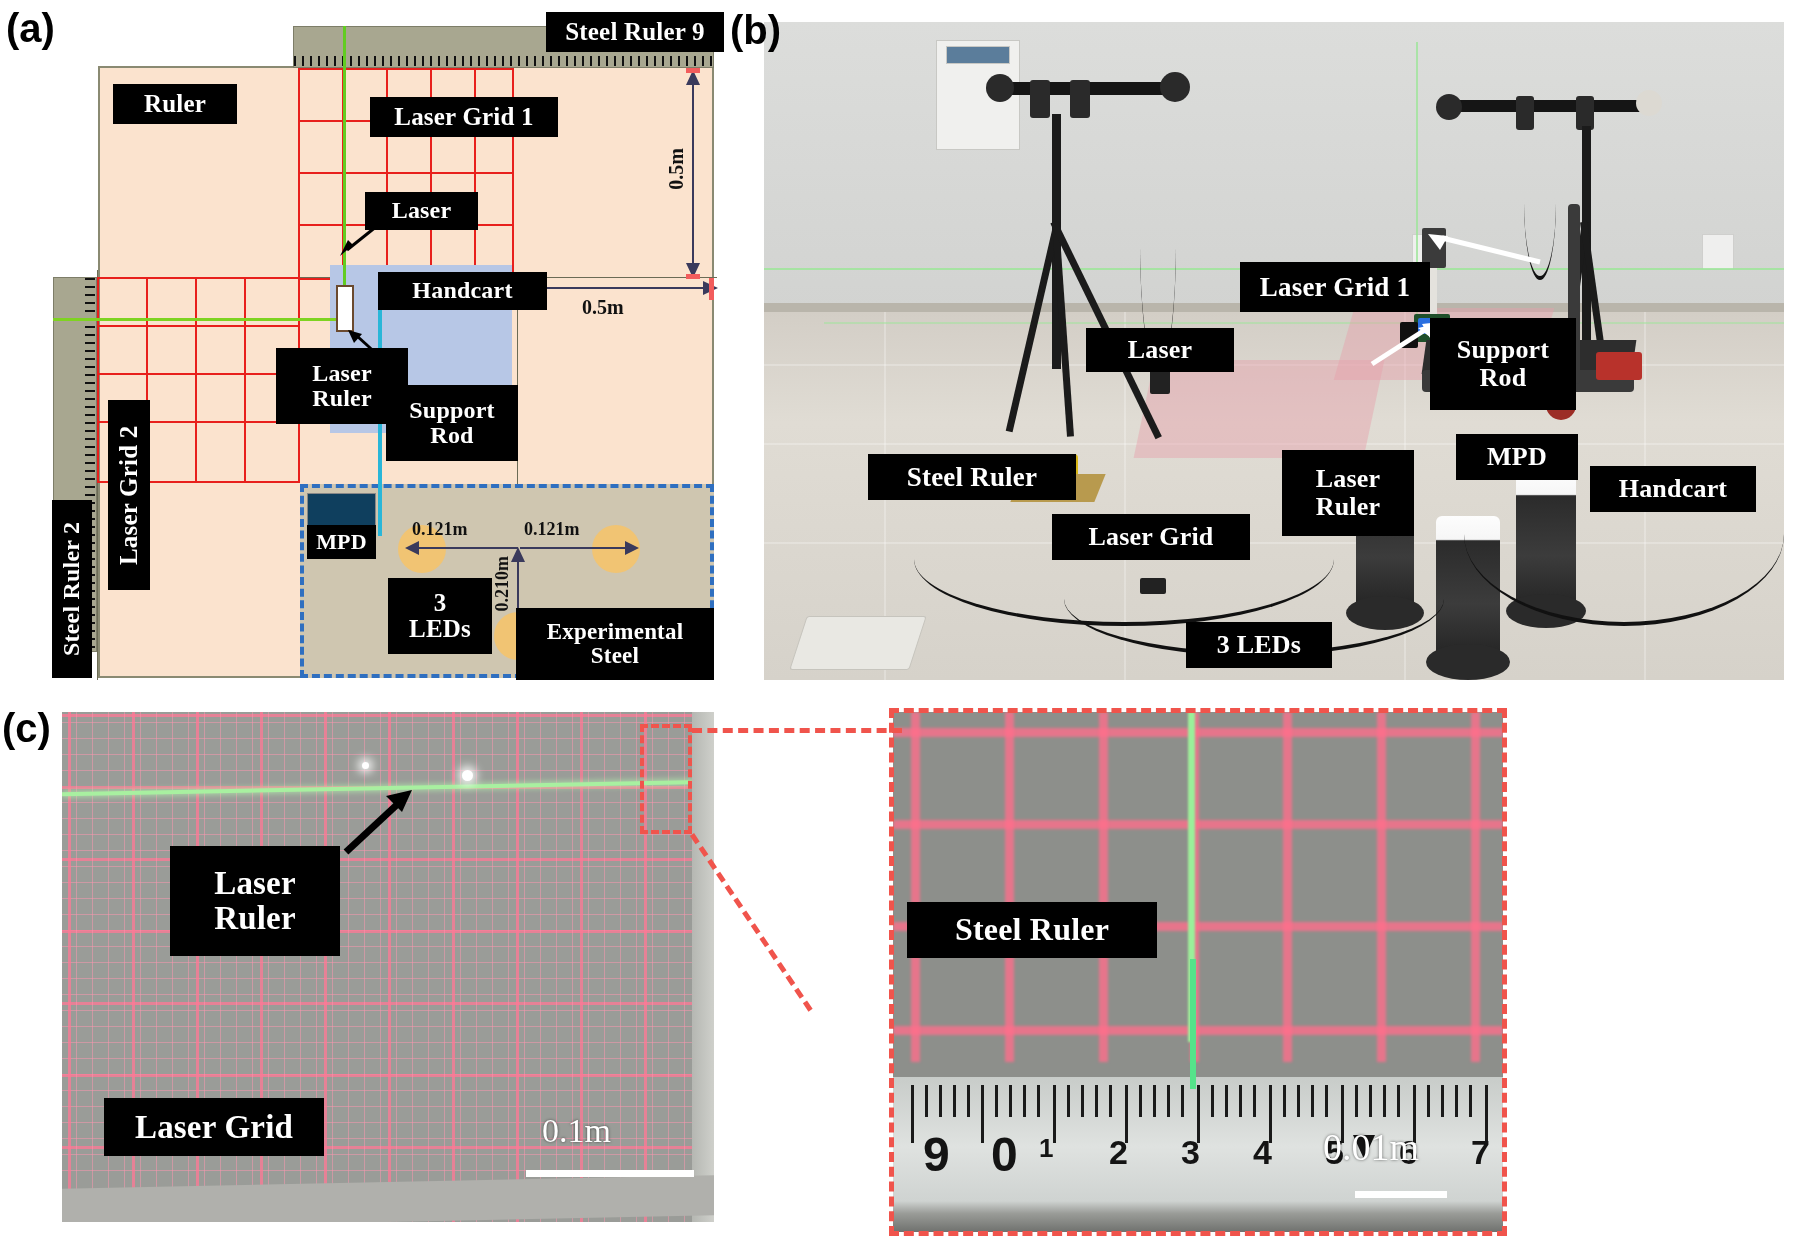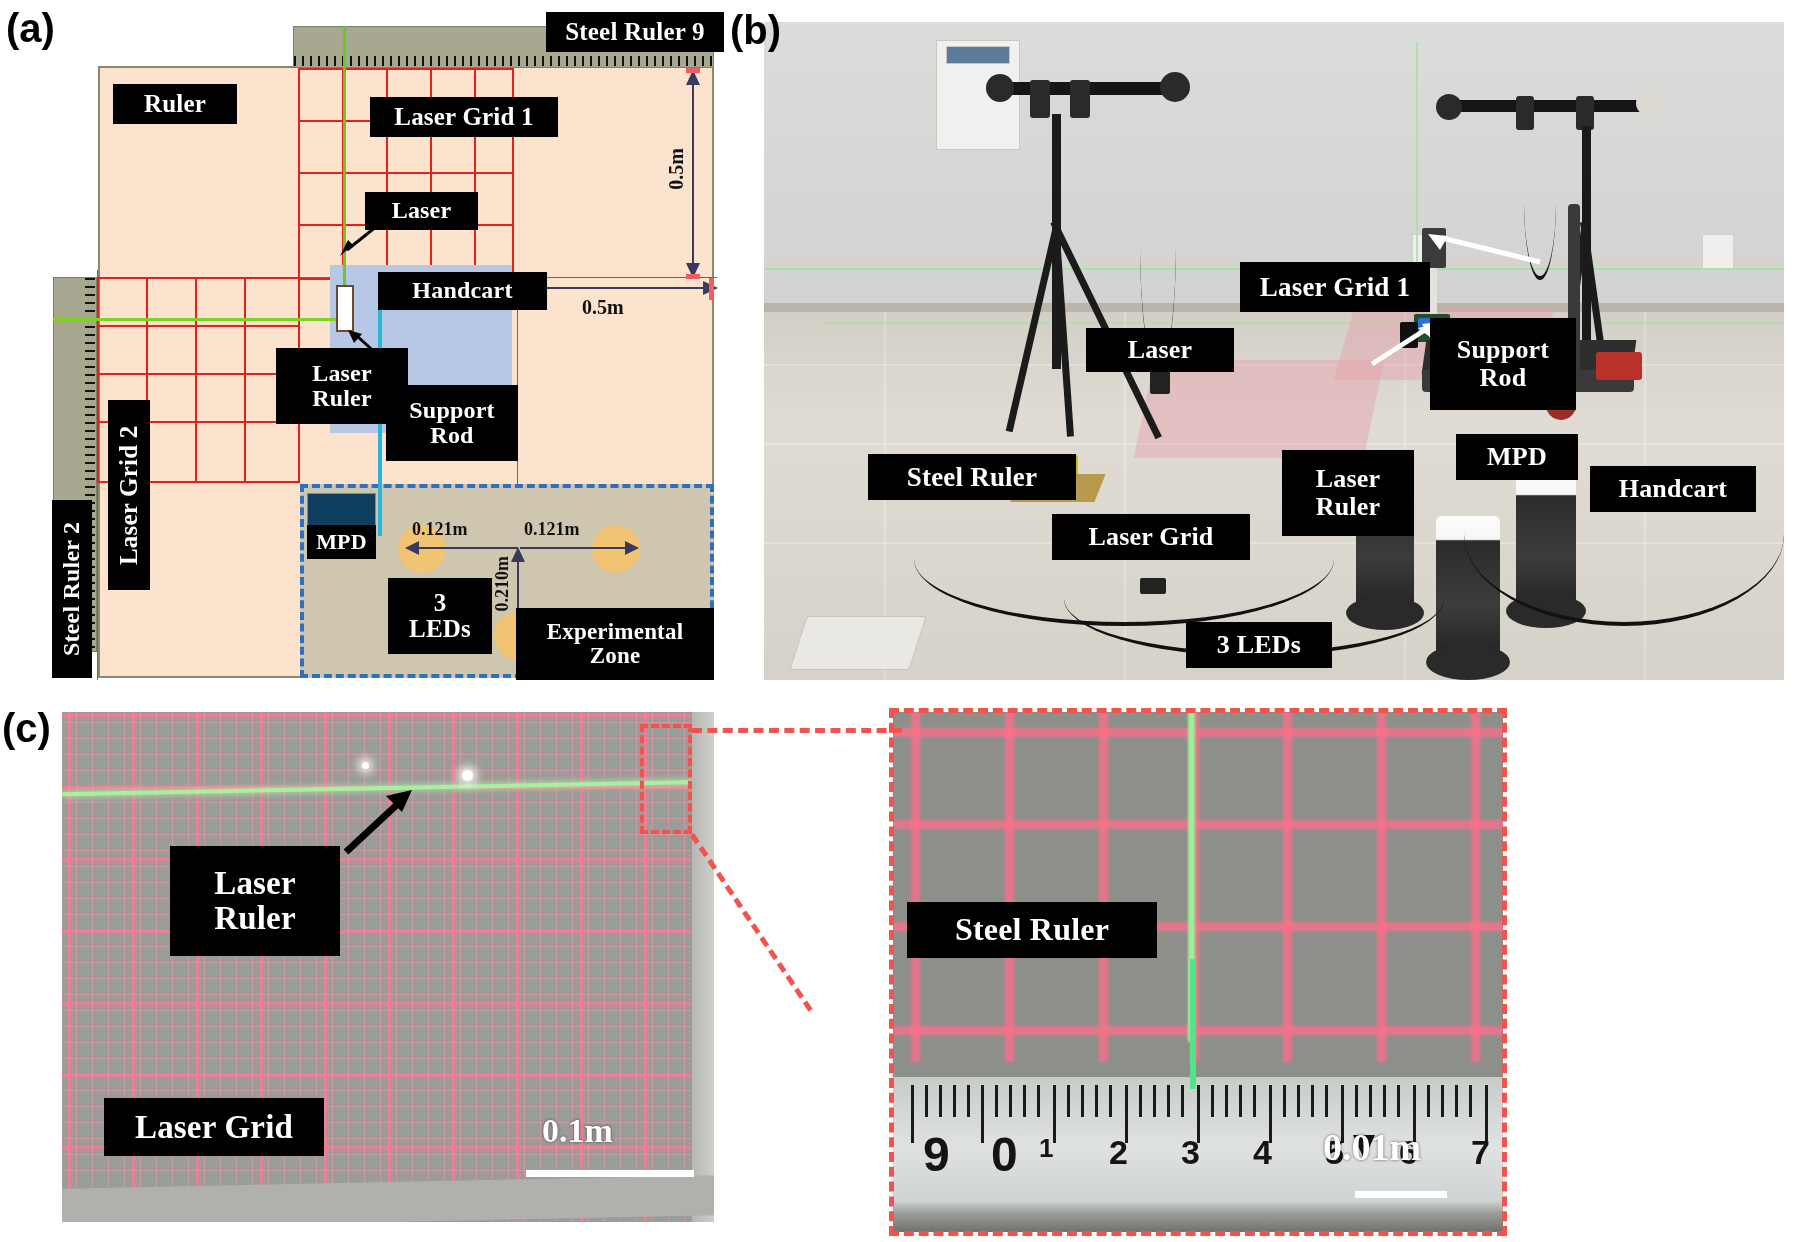--- a/index.html
+++ b/index.html
@@ -206,21 +206,21 @@
     position:absolute; left:0; bottom:0; width:100%; height:40px;
     background:#b0b0ac; transform: skewY(-1.2deg);
   }
   #cl-ruler-right {
     position:absolute; right:0; top:0; width:22px; height:100%;
     background: linear-gradient(to right,#b5b7b2,#cfd0cb);
   }
   .scalebar { position:absolute; background:#ffffff; height:7px; z-index:45; }
   .scalebar-text {
     position:absolute; color:#ffffff; font-family:"Liberation Serif",serif;
-    font-weight:bold; z-index:45; text-shadow: 0 0 3px rgba(0,0,0,.6); text-align: center;
+    font-weight:normal; z-index:45; text-shadow: 0 0 3px rgba(0,0,0,.6); text-align: center;
   }
 
   
   #panel-c-right {
     position: absolute; left: 893px; top: 712px; width: 610px; height: 520px;
     background: #8d8f8b;
     overflow: hidden;
     box-sizing: border-box;
   }
   #cr-dash {
@@ -395,21 +395,21 @@
   <div class="chip vert" style="left:108px; top:400px; width:42px; height:190px; font-size:25px;">Laser Grid 2</div>
 
   <div class="chip vert" style="left:52px; top:500px; width:40px; height:178px; font-size:24px;">Steel Ruler 2</div>
 
   <div class="chip" style="left:307px; top:525px; width:69px; height:34px; font-size:22px;">MPD</div>
 
   <div class="chip" style="left:388px; top:578px; width:104px; height:76px; font-size:25px;">3
 LEDs</div>
 
   <div class="chip" style="left:516px; top:608px; width:198px; height:72px; font-size:23px;">Experimental
-Zone</div>
+Steel</div>
 </div>
 
 <div class="panel-tag" style="left:730px; top:8px;">(b)</div>
 
 <div id="panel-b">
   <div class="wall"></div>
   <div class="skirting"></div>
   <div class="floor"></div>
 
   <div class="floor-tile" style="left:0; top:52%; width:100%; height:2px;"></div>

